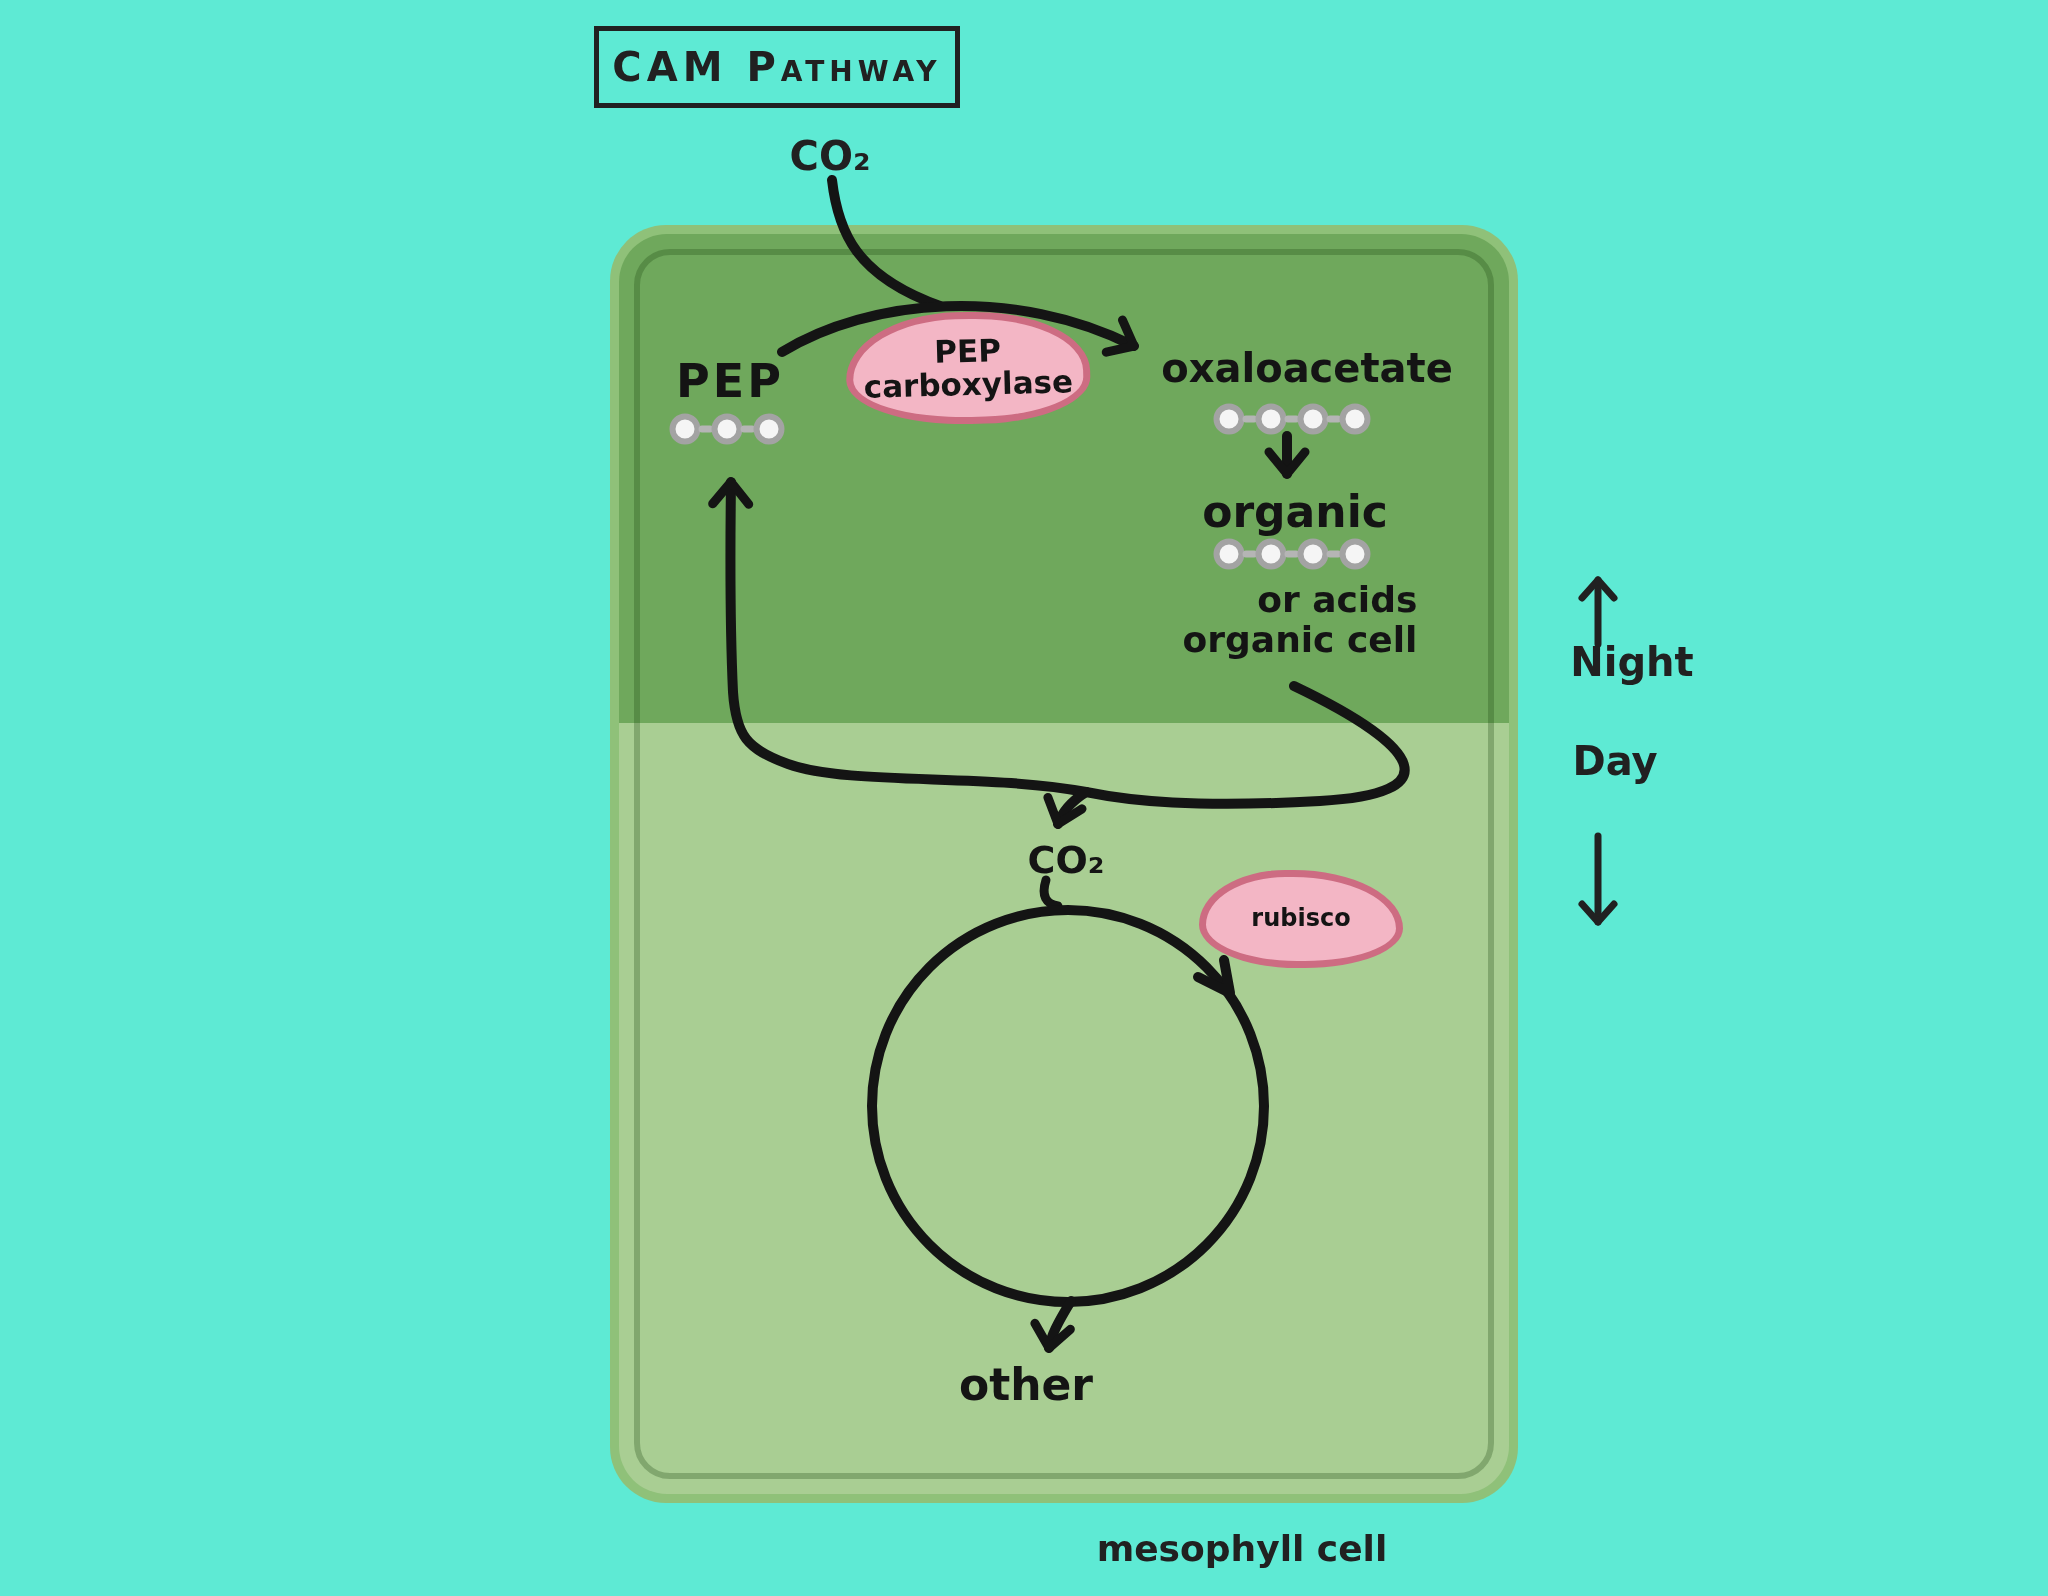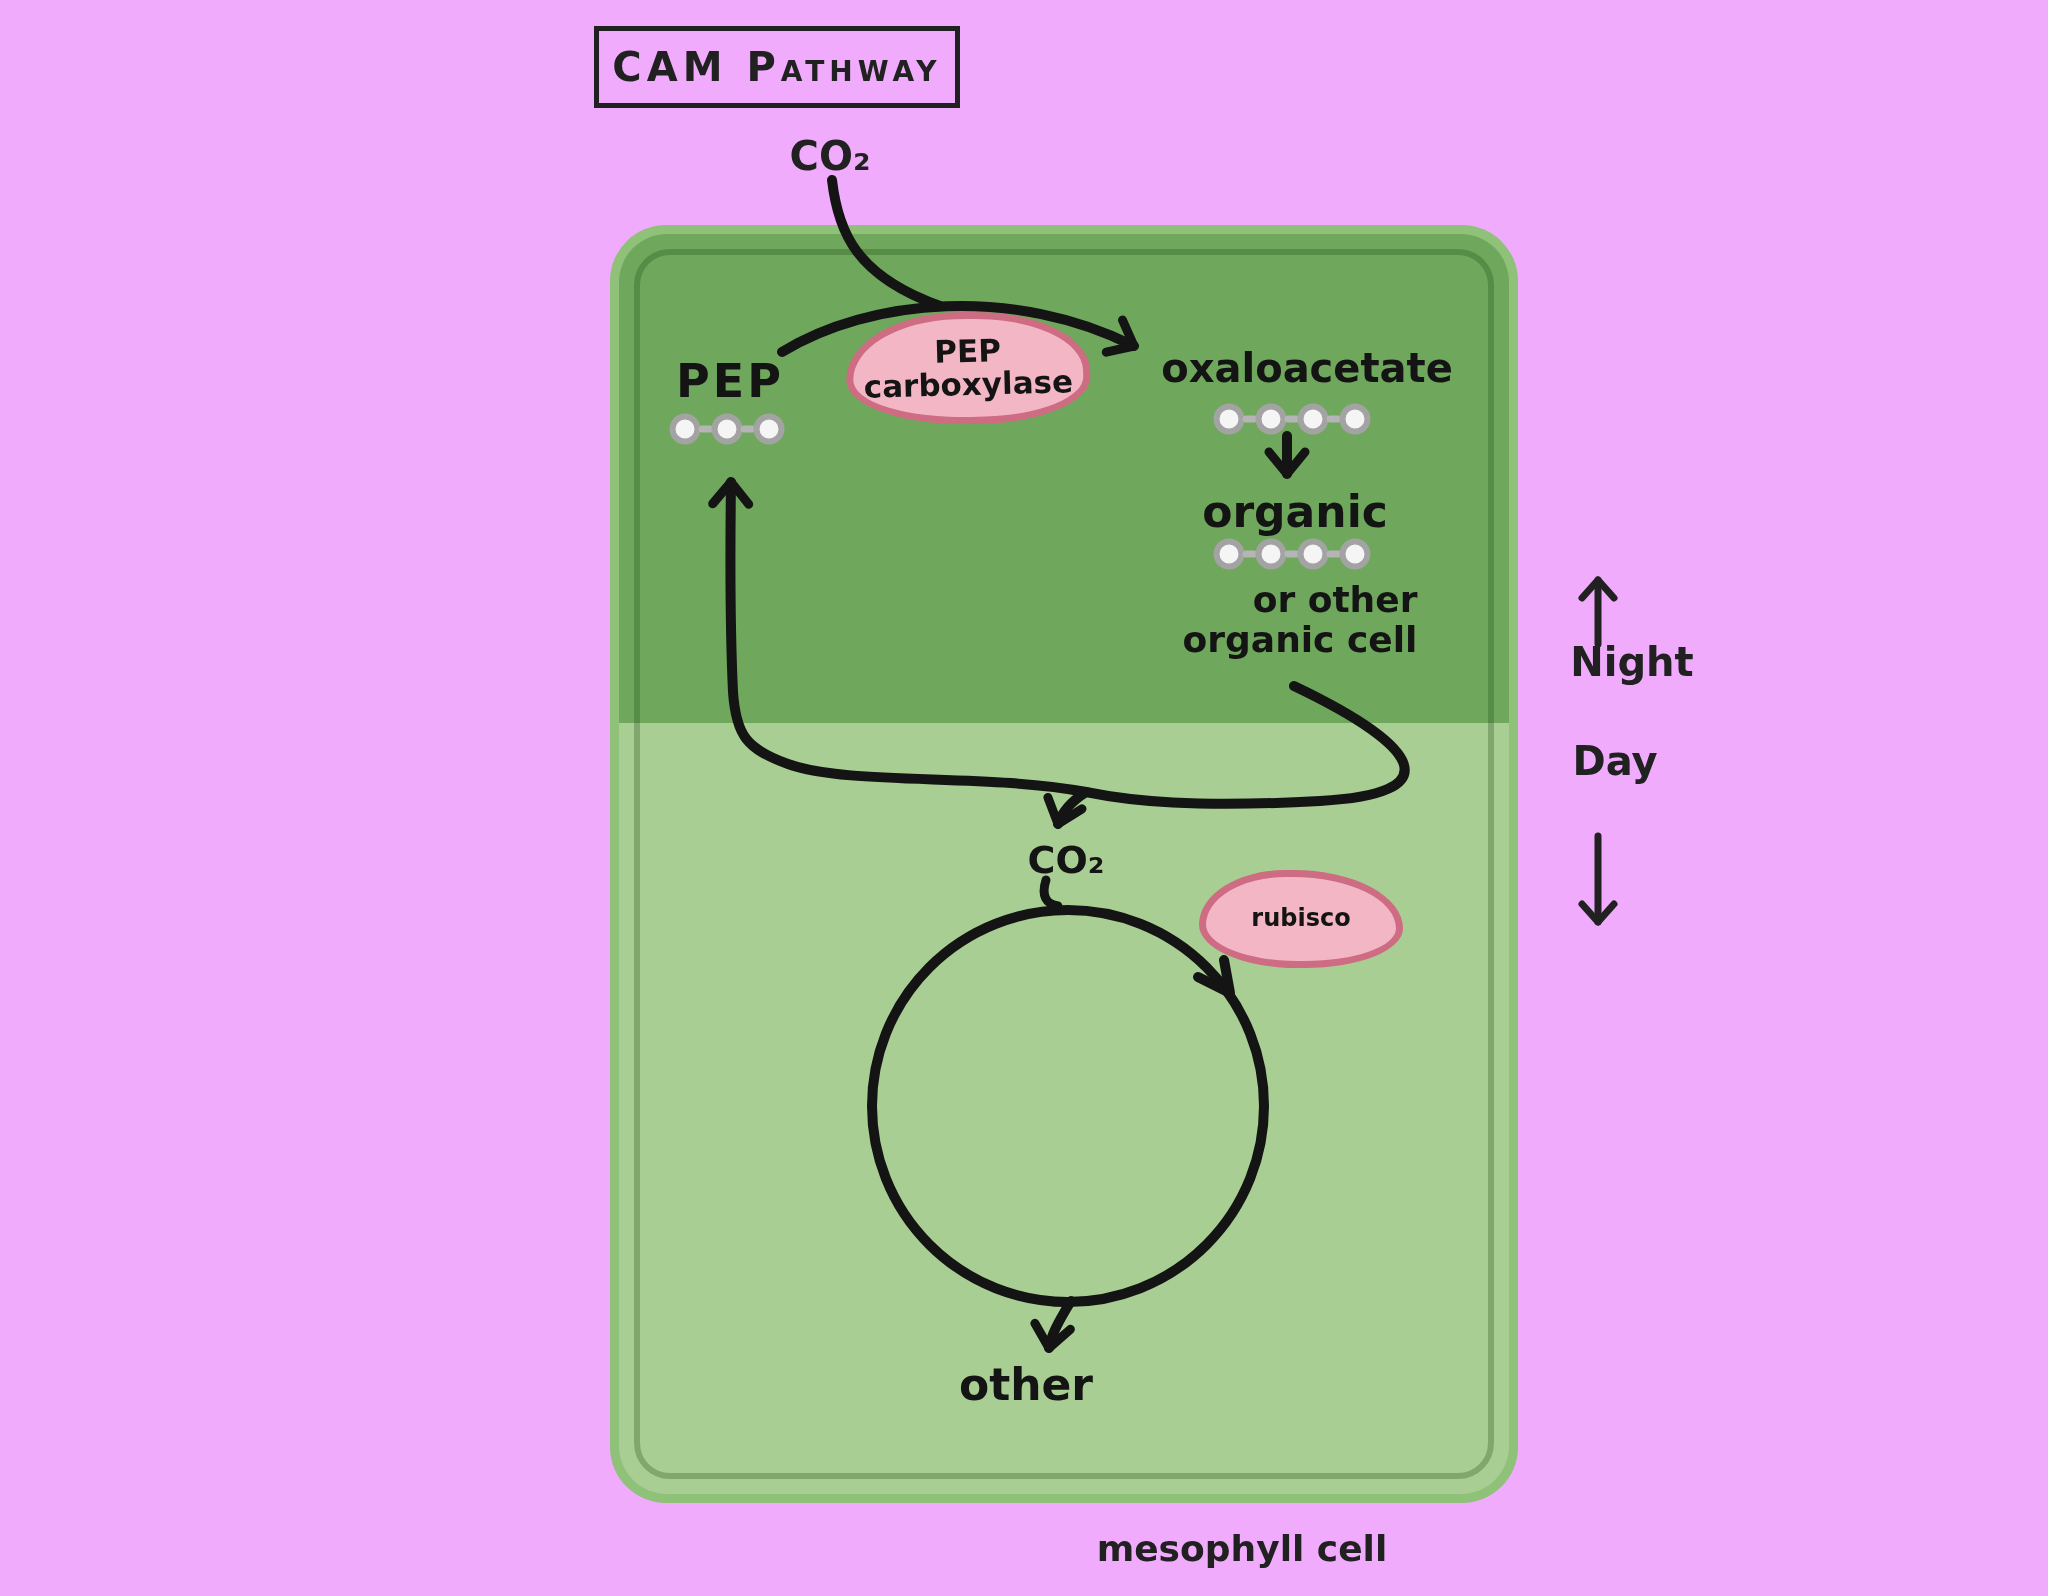--- a/index.html
+++ b/index.html
@@ -3,21 +3,21 @@
 <meta charset="utf-8">
 <style>
   :root{
     --night:#6fa85c; --day:#a9ce93; --cell-border:#8fc179;
     --ink:#141414; --outside-ink:#212121;
     --pink:#f3b6c5; --pink-border:#cd6c82;
     --bead-ring:#a3a3a3; --bead-fill:#f5f5f5; --bead-link:#b5b5b5;
   }
   html,body{margin:0;padding:0;background:#000;}
   .stage{
-    position:relative; width:2048px; height:1596px; background:#f0abfc;
+    position:relative; width:2048px; height:1596px; background:#5eead4;
     overflow:hidden; font-family:"DejaVu Sans","Liberation Sans",sans-serif;
   }
   
   .cell{
     position:absolute; left:610px; top:225px; width:908px; height:1278px;
     background:var(--cell-border); border-radius:56px;
   }
   .cell-fill{
     position:absolute; inset:9px; border-radius:48px; overflow:hidden;
   }
@@ -161,21 +161,21 @@
       <span class="bead"></span>
       <span class="bond"></span>
       <span class="bead"></span>
   </div>
 
   <div class="lbl outside fs40" style="left:830px; top:156px;">CO₂</div>
   <div class="lbl fs46" style="left:730px; top:381px; letter-spacing:3px;">PEP</div>
   <div class="lbl fs40" style="left:1307px; top:368px;">oxaloacetate</div>
   <div class="lbl fs44" style="left:1295px; top:512px;">organic</div>
   <div class="lbl fs36" style="left:1300px; top:620px;">
-    <div>or other</div>
+    <div>or acids</div>
     <div>organic cell</div>
   </div>
   <div class="lbl fs38" style="left:1066px; top:861px;">CO₂</div>
   <div class="lbl fs44" style="left:1026px; top:1385px;">other</div>
   <div class="lbl outside fs40" style="left:1632px; top:662px;">Night</div>
   <div class="lbl outside fs40" style="left:1615px; top:761px;">Day</div>
   <div class="lbl outside fs36" style="left:1242px; top:1549px;">mesophyll cell</div>
 
 </div>
 

